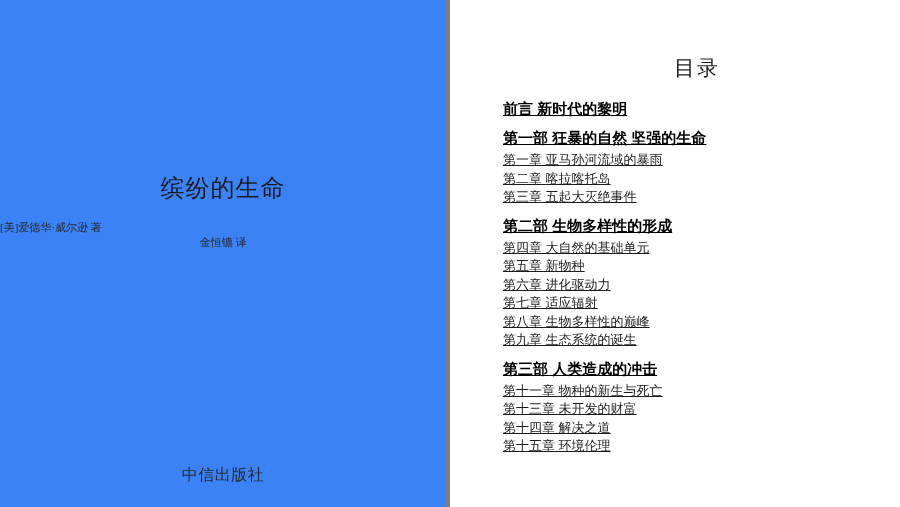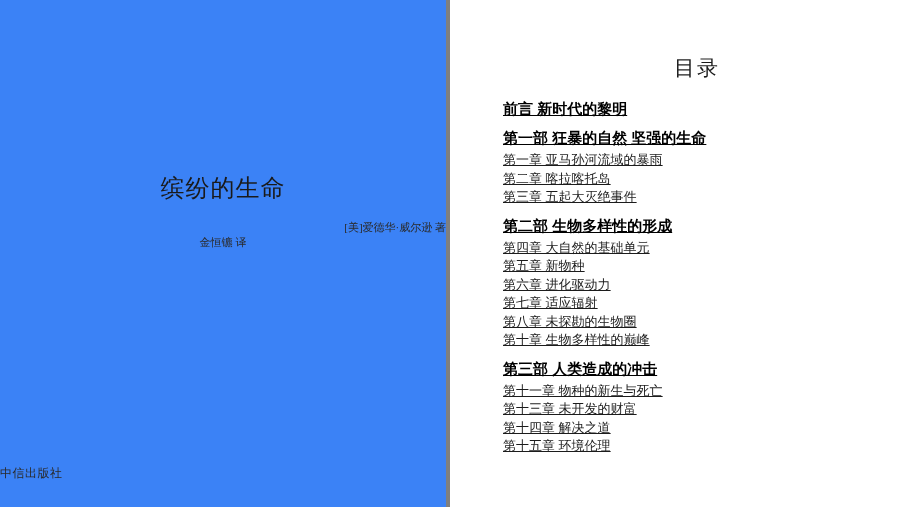--- a/index.html
+++ b/index.html
@@ -32,45 +32,45 @@
     font-size: 24px;
     letter-spacing: 1px;
     color: #1a1a1a;
     white-space: pre;
   }
   .book-author {
     position: absolute;
     top: 220px;
     left: 0;
     width: 100%;
-    text-align: right;
+    text-align: left;
     font-family: "Liberation Serif", serif;
     font-size: 11px;
     color: #2a2a2a;
     white-space: pre;
   }
   .book-translator {
     position: absolute;
     top: 235px;
     left: 0;
     width: 100%;
     text-align: center;
-    font-family: Liberation Sans, sans-serif;
+    font-family: Liberation Serif, serif;
     font-size: 11px;
     color: #2a2a2a;
     white-space: pre;
   }
   .book-publisher {
     position: absolute;
     top: 465px;
     left: 0;
     width: 100%;
-    text-align: left;
+    text-align: center;
     font-family: "Liberation Sans", sans-serif;
-    font-size: 12px;
+    font-size: 16px;
     letter-spacing: 0.5px;
     color: #2a2a2a;
     white-space: pre;
   }
   
   .page-divider {
     position: absolute;
     left: 446px; top: 0;
     width: 4px; height: 507px;
     background: #7f7f7f;
@@ -142,22 +142,22 @@
         <a class="toc-entry part">前言 新时代的黎明</a>
         <a class="toc-entry part">第一部 狂暴的自然 坚强的生命</a>
         <a class="toc-entry chapter">第一章 亚马孙河流域的暴雨</a>
         <a class="toc-entry chapter">第二章 喀拉喀托岛</a>
         <a class="toc-entry chapter">第三章 五起大灭绝事件</a>
         <a class="toc-entry part">第二部 生物多样性的形成</a>
         <a class="toc-entry chapter">第四章 大自然的基础单元</a>
         <a class="toc-entry chapter">第五章 新物种</a>
         <a class="toc-entry chapter">第六章 进化驱动力</a>
         <a class="toc-entry chapter">第七章 适应辐射</a>
-        <a class="toc-entry chapter">第八章 未探勘的生物圈</a>
-        <a class="toc-entry chapter">第十章 生物多样性的巅峰</a>
+        <a class="toc-entry chapter">第八章 生物多样性的巅峰</a>
+        <a class="toc-entry chapter">第九章 生态系统的诞生</a>
         <a class="toc-entry part">第三部 人类造成的冲击</a>
         <a class="toc-entry chapter">第十一章 物种的新生与死亡</a>
         <a class="toc-entry chapter">第十三章 未开发的财富</a>
         <a class="toc-entry chapter">第十四章 解决之道</a>
         <a class="toc-entry chapter">第十五章 环境伦理</a>
       </nav>
   </div>
 
 </div>
 

